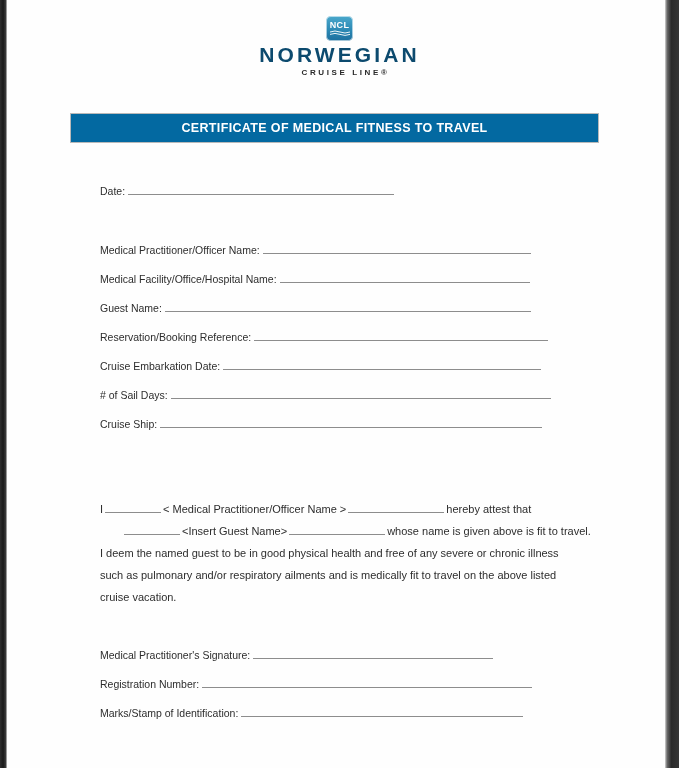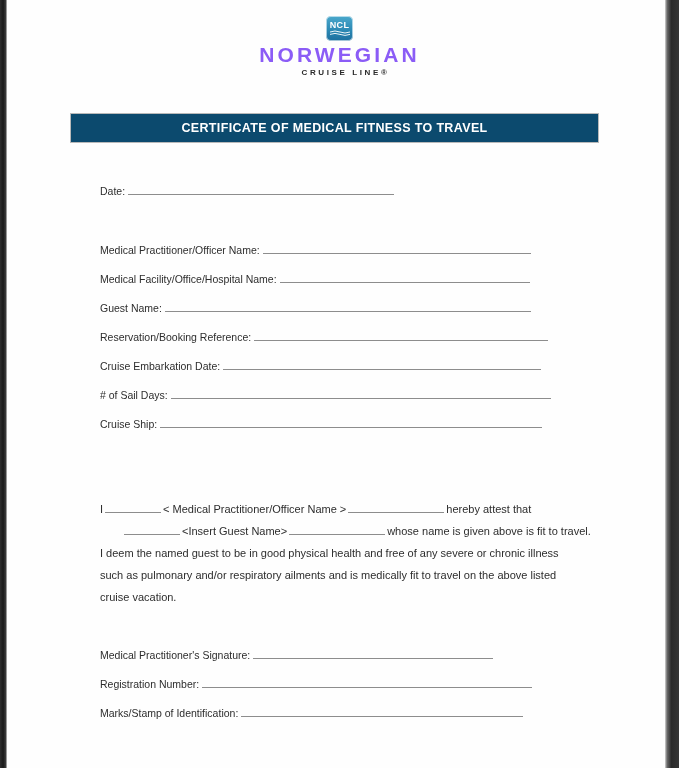--- a/index.html
+++ b/index.html
@@ -61,41 +61,41 @@
   }
   #ncl-wave {
     position: absolute;
     left: 4px; right: 4px; bottom: 5px;
     height: 6px;
   }
   #brand-name {
     font-size: 21px;
     font-weight: bold;
     letter-spacing: 3.1px;
-    color: #8b5cf6;
+    color: #0c4a6e;
     line-height: 22px;
     font-family: "Liberation Sans", sans-serif;
   }
   #brand-sub {
     font-size: 8px;
     font-weight: bold;
     letter-spacing: 2.6px;
     color: #2a2a2a;
     line-height: 11px;
     margin-top: 1px;
     font-family: "Liberation Sans", sans-serif;
     padding-left: 12px;
   }
 
   
   #title-bar {
     position: absolute;
     left: 71px; top: 114px;
     width: 527px; height: 28px;
-    background: #0c4a6e;
+    background: #0369a1;
     color: #ffffff;
     font-size: 12.5px;
     font-weight: bold;
     letter-spacing: 0.35px;
     display: flex;
     align-items: center;
     justify-content: center;
     box-shadow: 0 0 0 1px #b9b9b9;
   }
 

